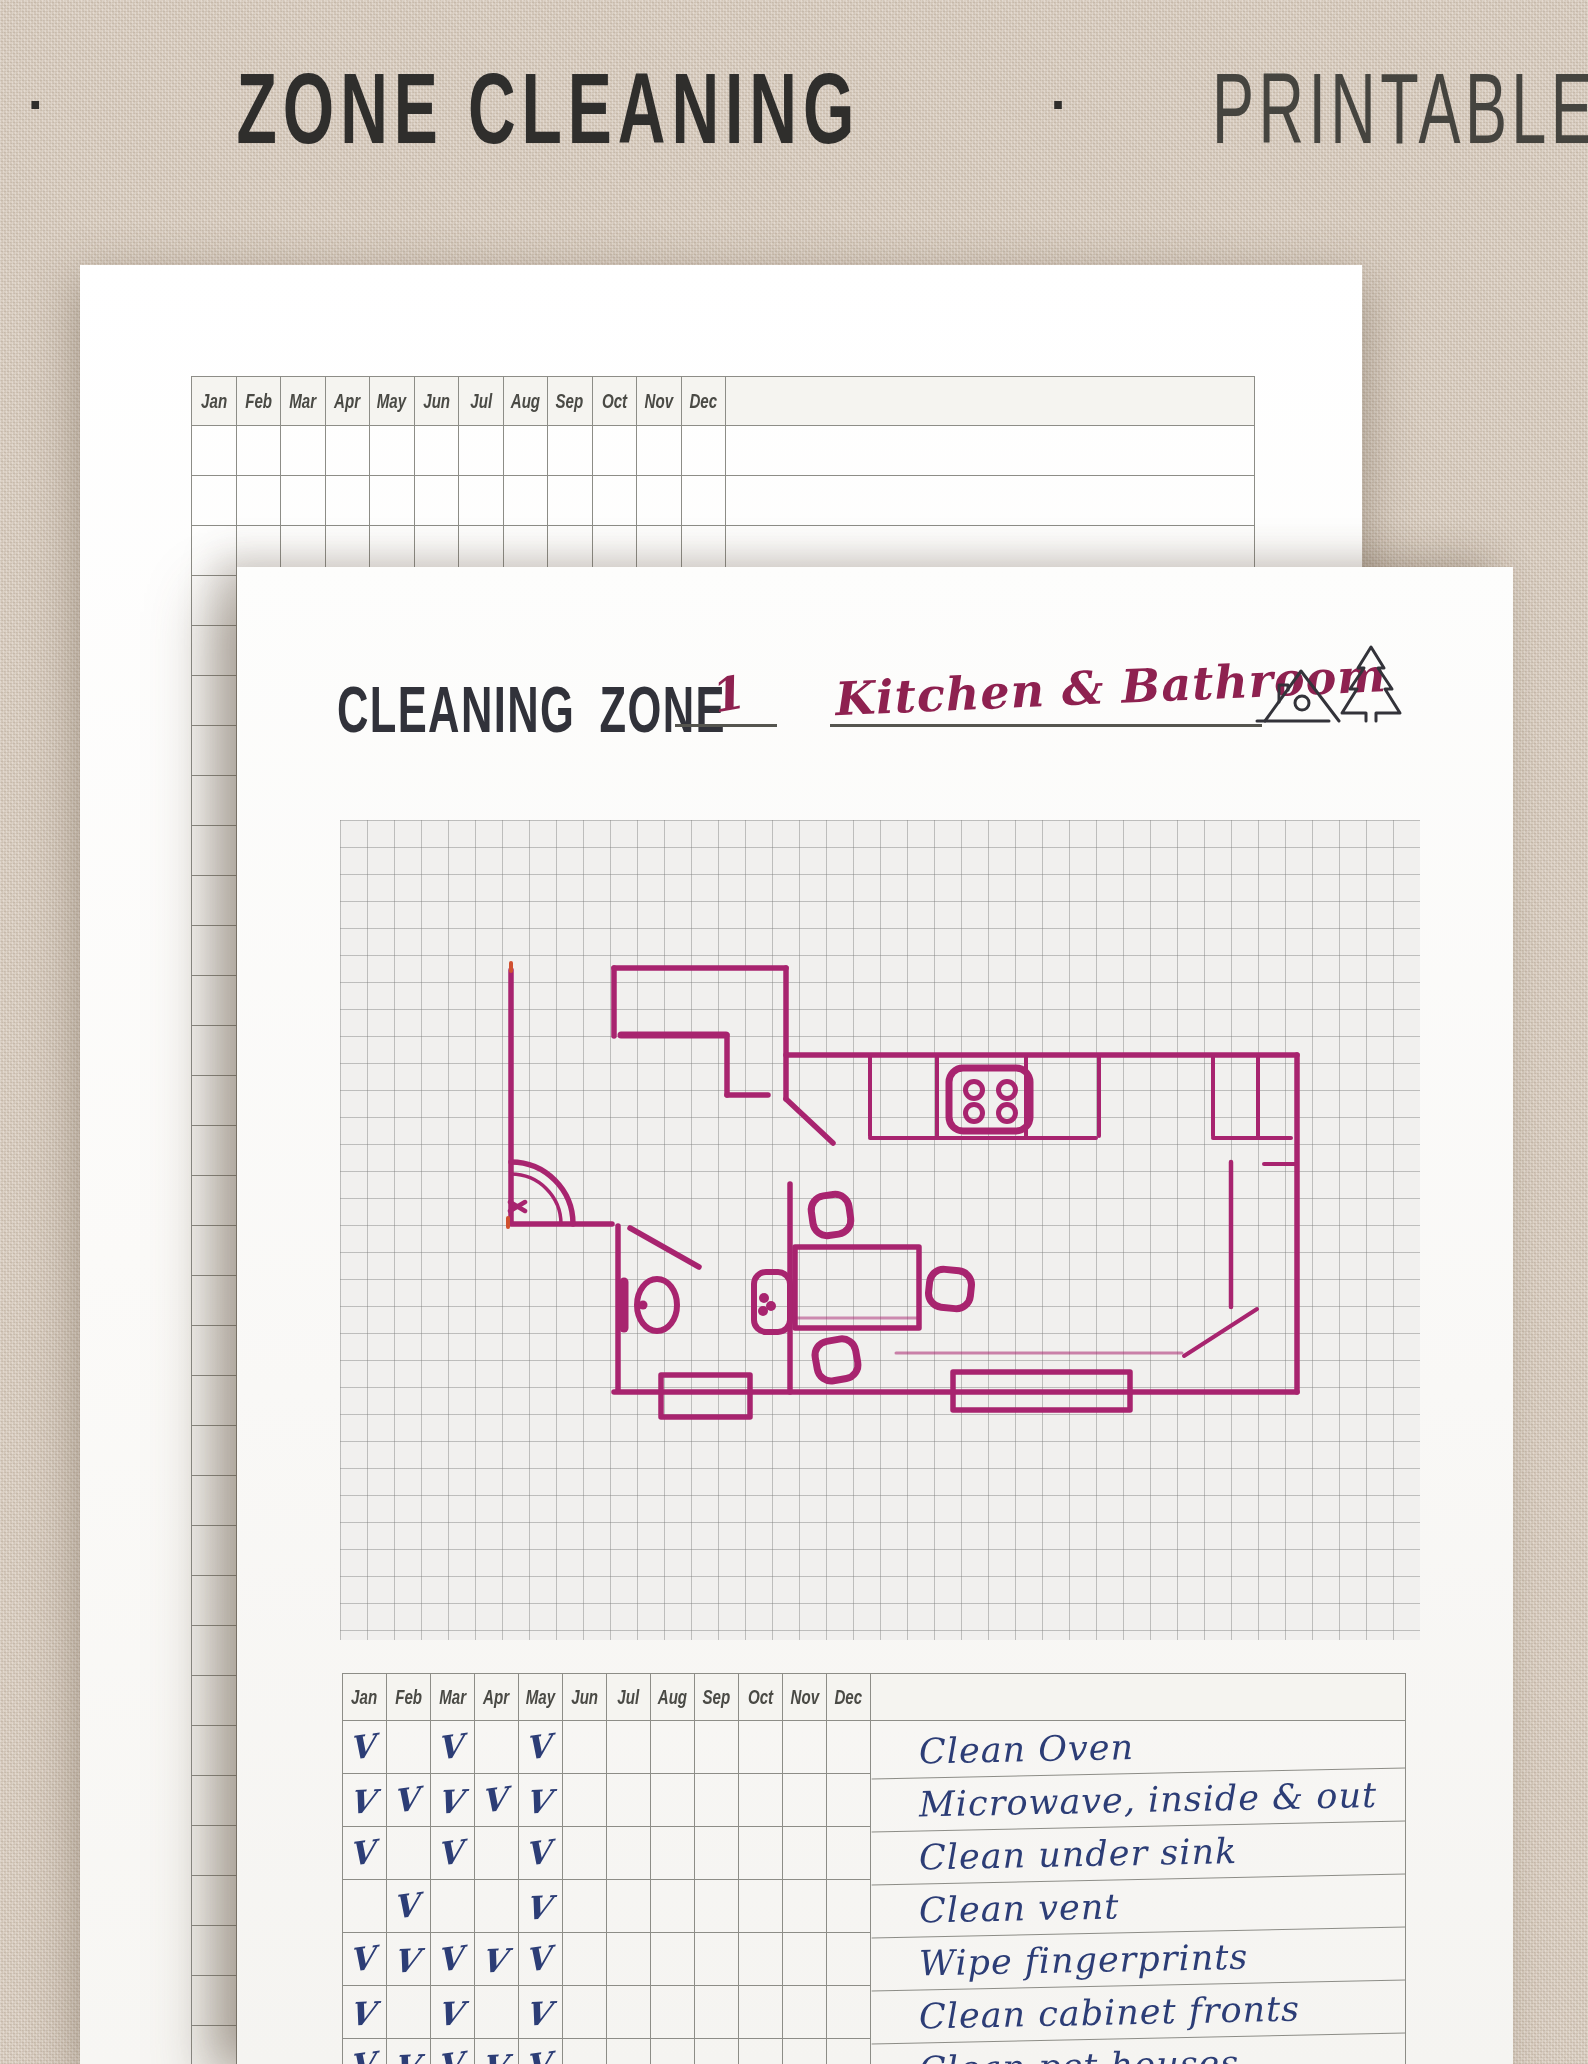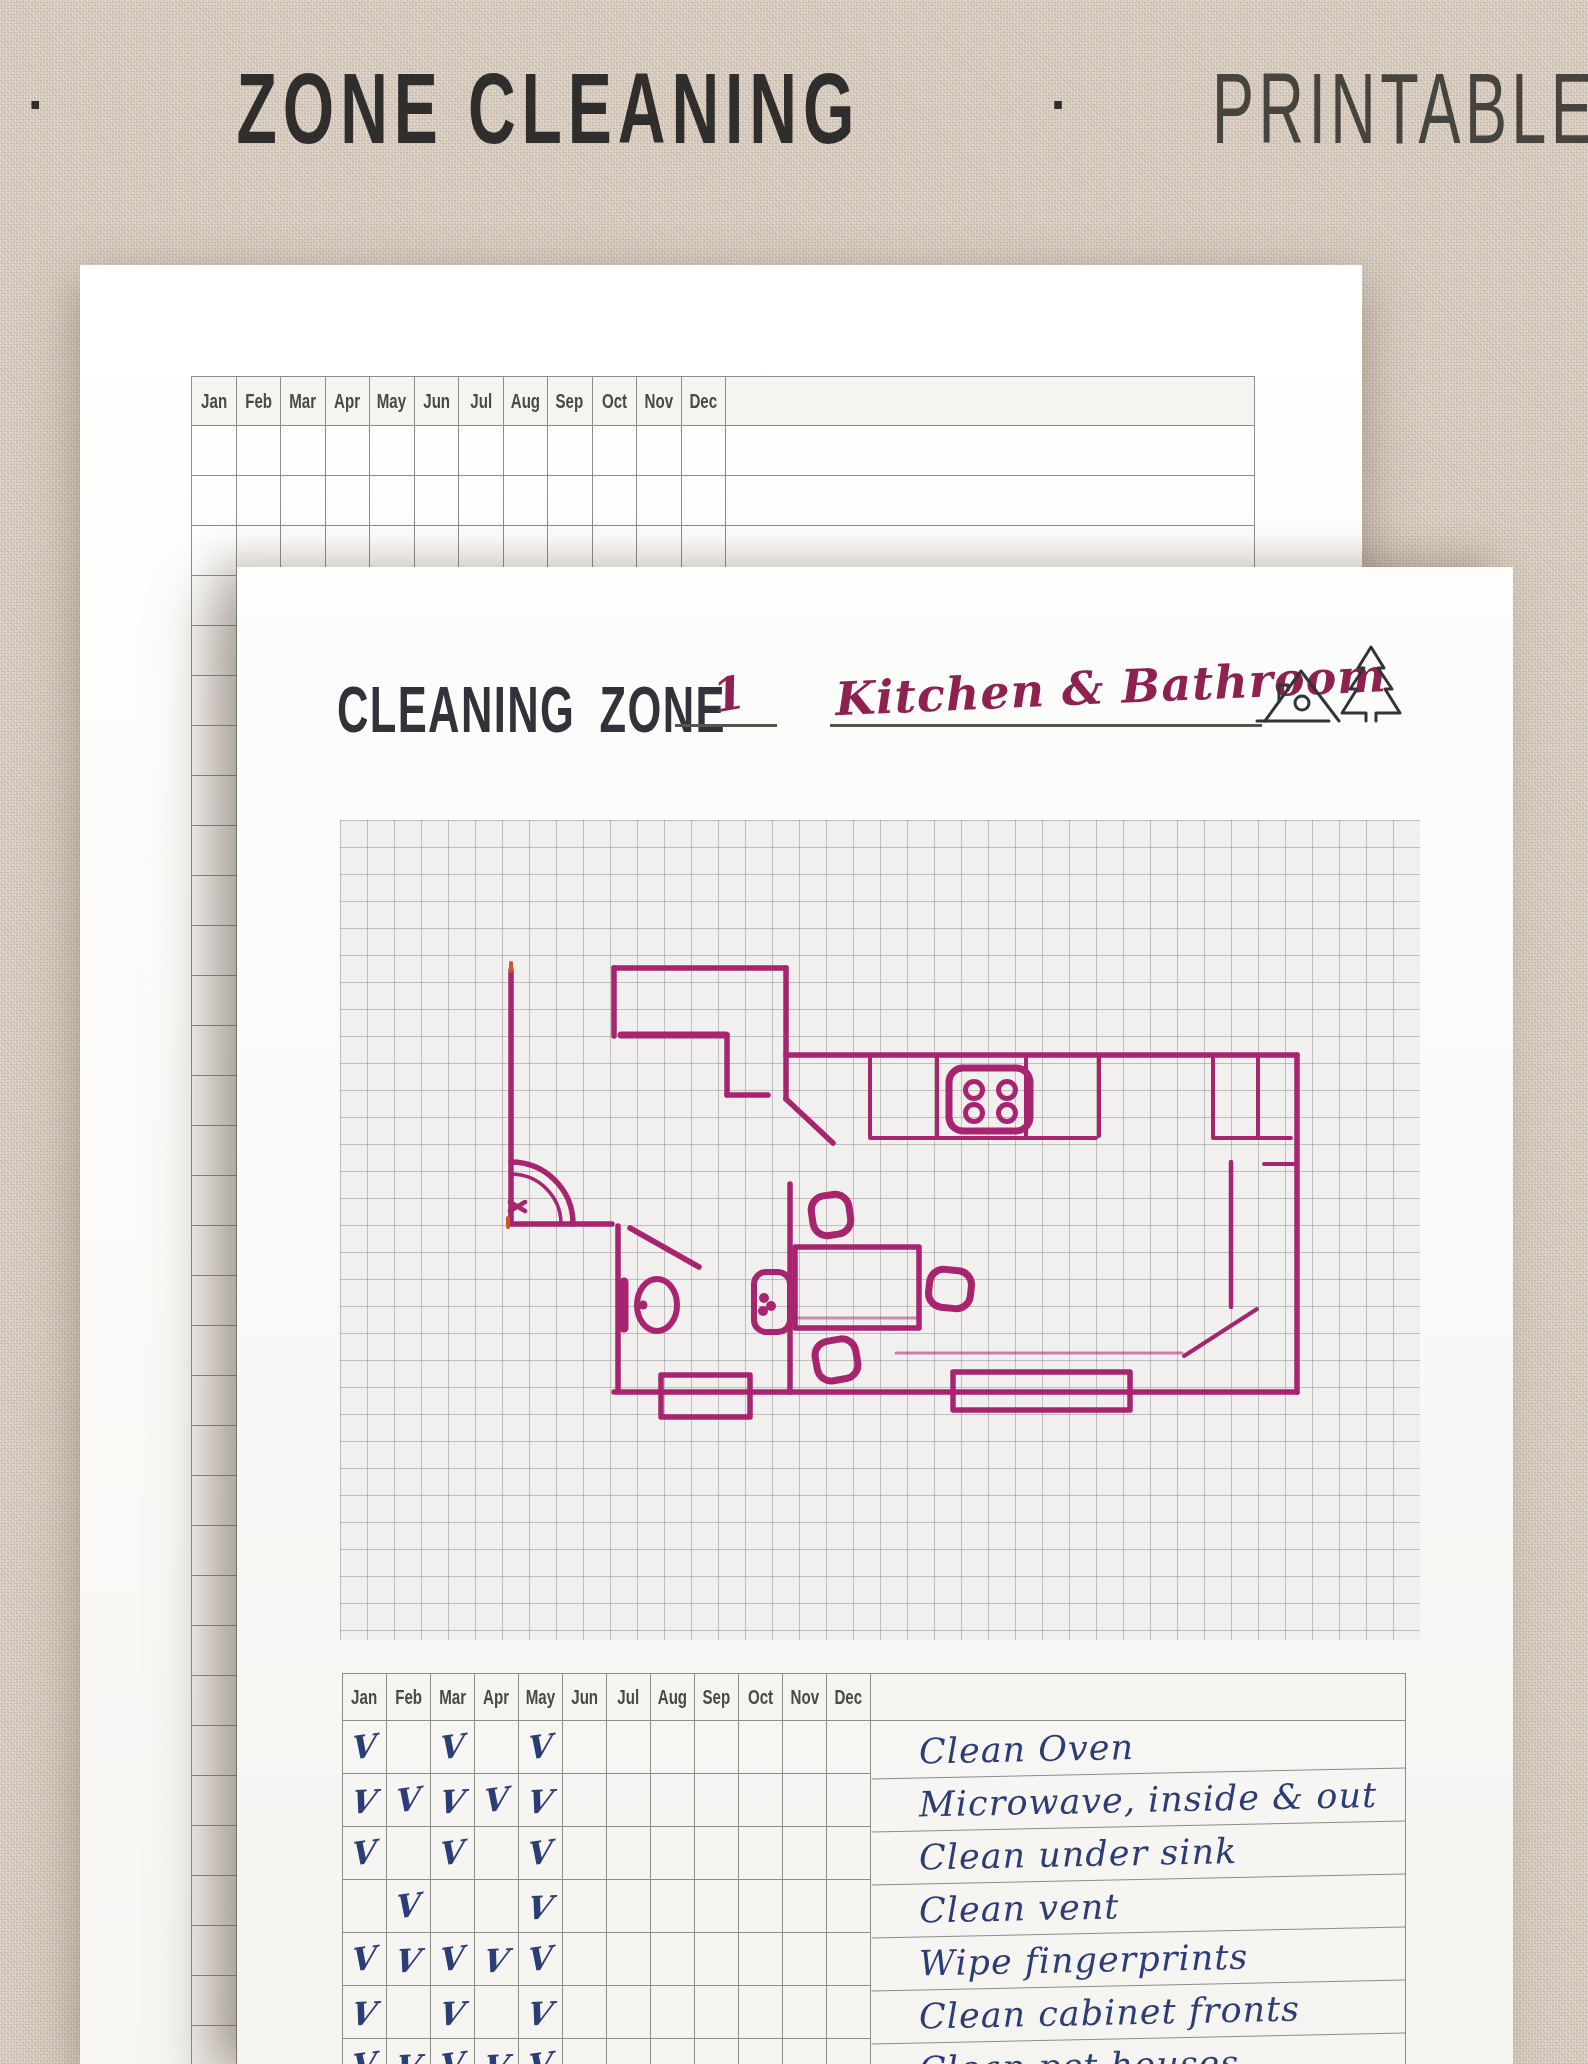--- a/index.html
+++ b/index.html
@@ -45,21 +45,21 @@
   .front-table{
     position:absolute;left:105px;top:1106px;width:1062px;
     grid-template-columns:repeat(12,44px) 1fr;
     grid-template-rows:47px;grid-auto-rows:53px;
   }
   .bcell,.fcell{
     border-right:1.5px solid #8d8d87;border-bottom:1.5px solid #8d8d87;
     display:flex;align-items:center;justify-content:center;overflow:visible;
   }
   .bcell:nth-child(13n),.fcell:nth-child(13n){border-right:none;}
-  .head{background:#f5f4f0;}
+  .head{background:#f5f4f0;font-style:italic;}
   .month{
     font-weight:bold;font-size:21px;color:#4a4a45;
     transform:scaleX(.72);transform-origin:center;letter-spacing:0;
   }
   .check-cell{justify-content:center;}
   .check{
     font-family:"DejaVu Serif",serif;font-style:italic;font-size:32px;font-weight:bold;
     color:#2c3d76;transform:rotate(-7deg) skewX(-8deg);line-height:1;
   }
   .check-cell:nth-child(odd) .check{transform:rotate(-2deg) skewX(-12deg) translateY(2px);}

